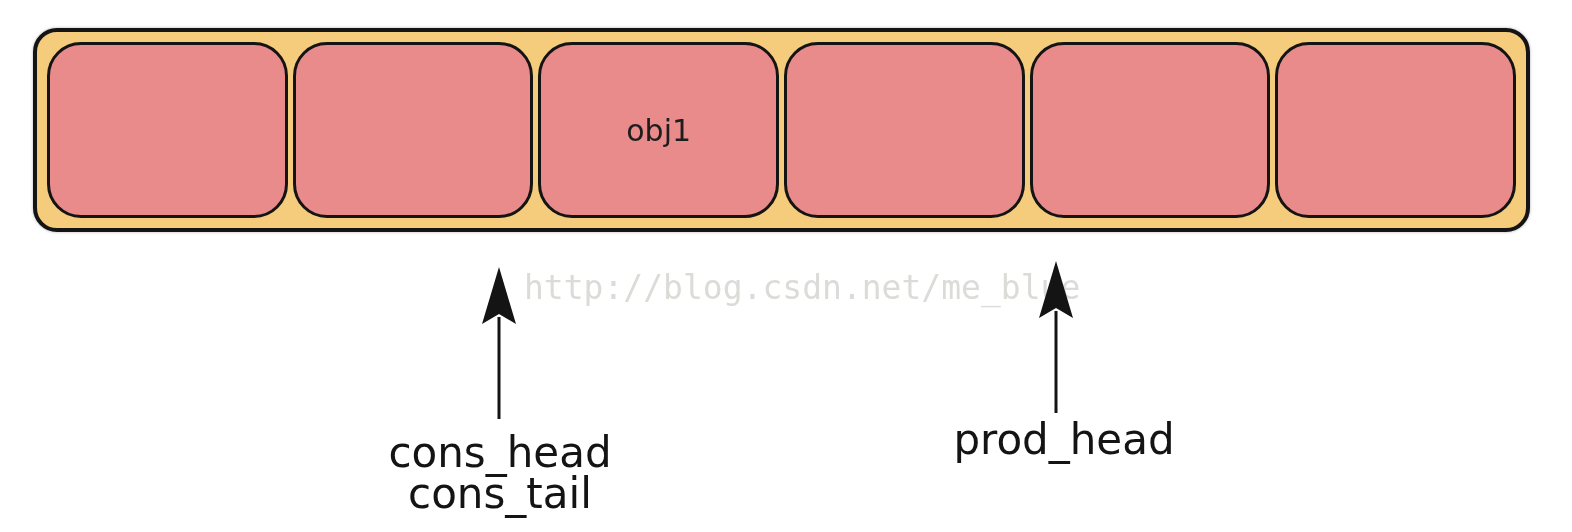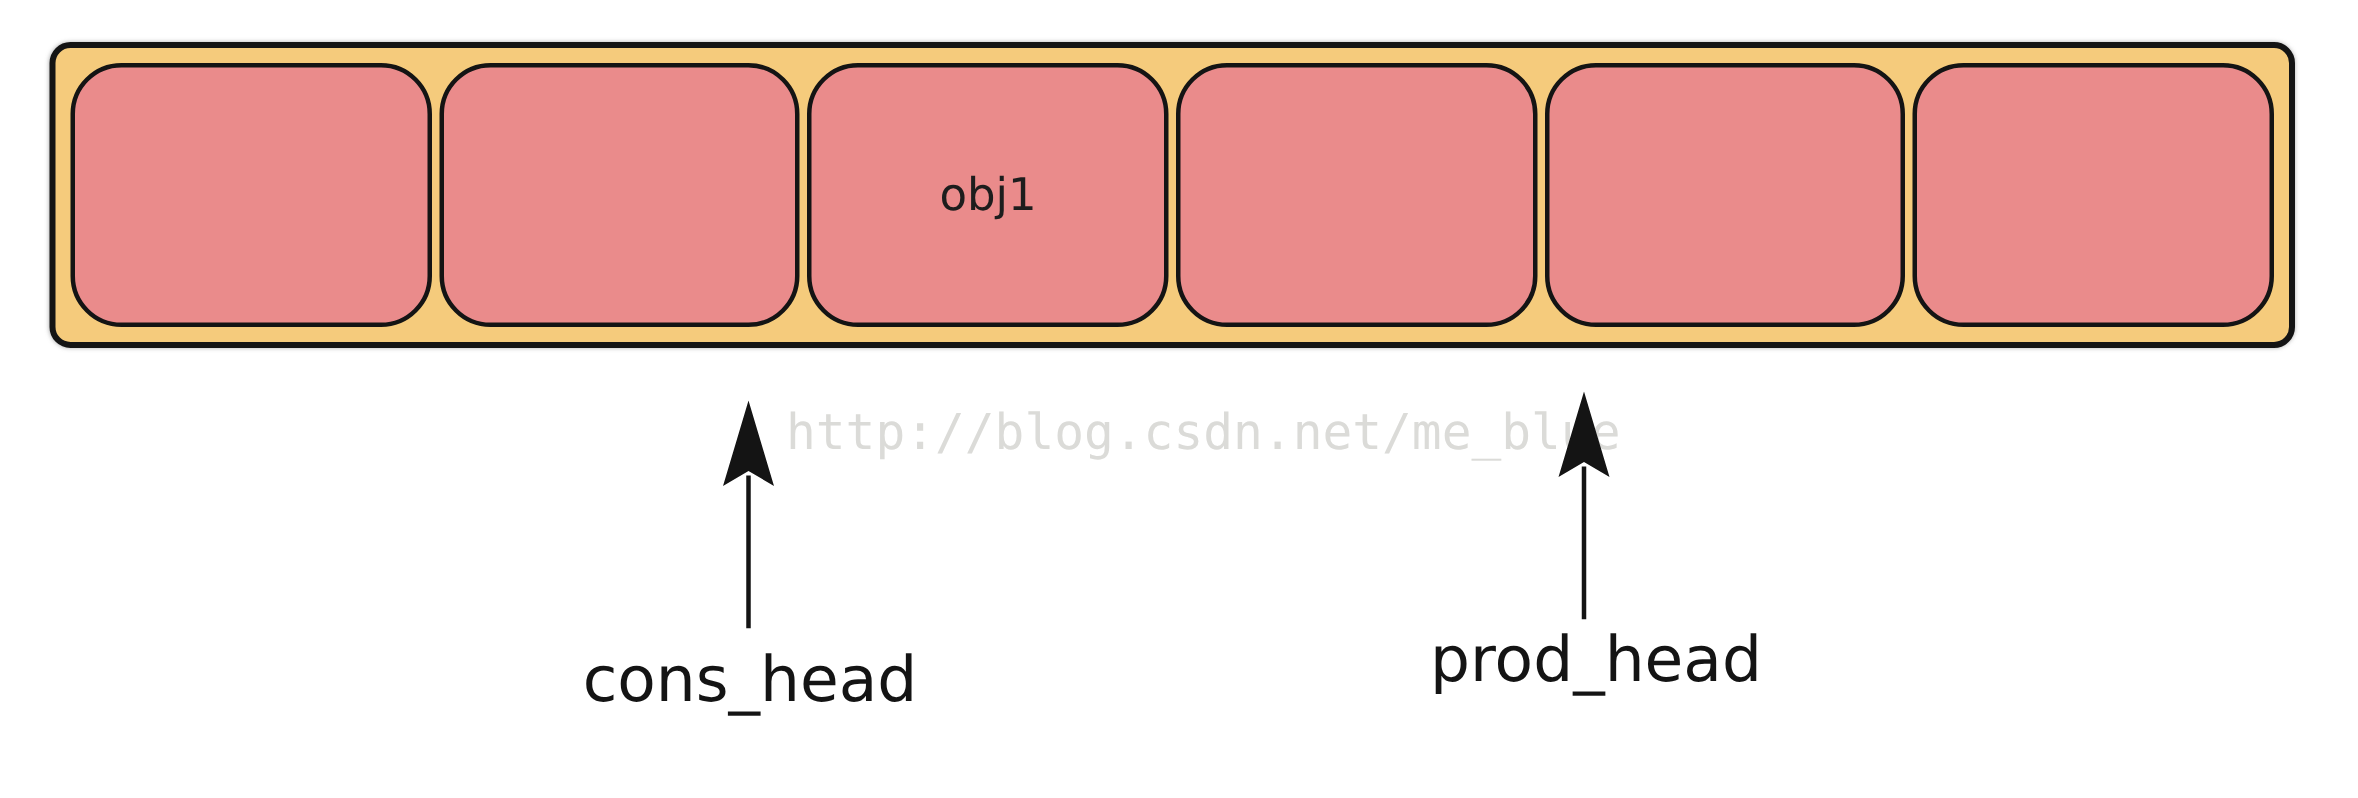--- a/index.html
+++ b/index.html
@@ -22,21 +22,21 @@
     background:var(--bg);
     overflow:hidden;
   }
   
   .buffer-container{
     position:absolute;
     left:33px; top:28px;
     width:1497px; height:204px;
     background:var(--container-fill);
     border:4px solid var(--border);
-    border-radius:14px;
+    border-radius:24px;
     box-shadow:0 0 3px rgba(110,110,110,.55);
     display:flex;
     align-items:stretch;
     gap:5px;
     padding:10px;
   }
   .cell{
     flex:1 1 0;
     background:var(--cell-fill);
     border:3px solid var(--border);
@@ -99,19 +99,20 @@
     <path d="M22,0 L39,57 L22,47 L5,57 Z" fill="#141414"></path>
   </svg>
 
   <svg class="pointer-arrow prod" viewBox="0 0 44 152" aria-hidden="true">
     <line x1="22" y1="50" x2="22" y2="152" stroke="#141414" stroke-width="3"></line>
     <path d="M22,0 L39,57 L22,47 L5,57 Z" fill="#141414"></path>
   </svg>
 
   <div class="pointer-label cons">
     <span>cons_head</span>
+    <span>cons_tail</span>
   </div>
 
   <div class="pointer-label prod">
     <span>prod_head</span>
   </div>
 
 </div>
 
 </body></html>

